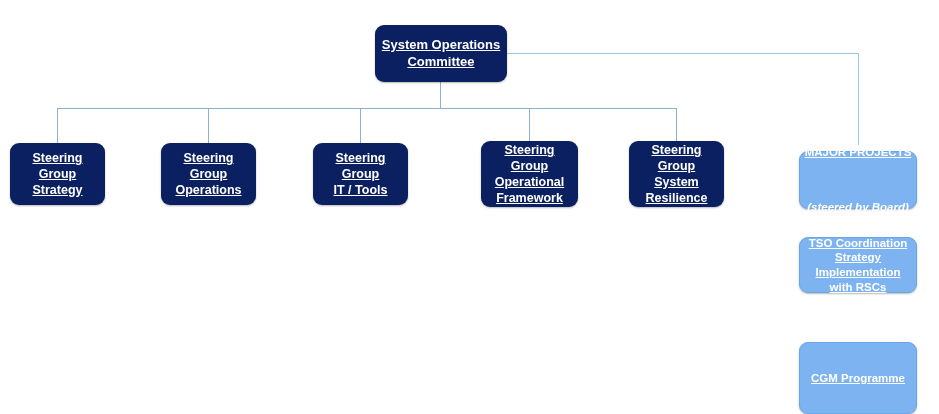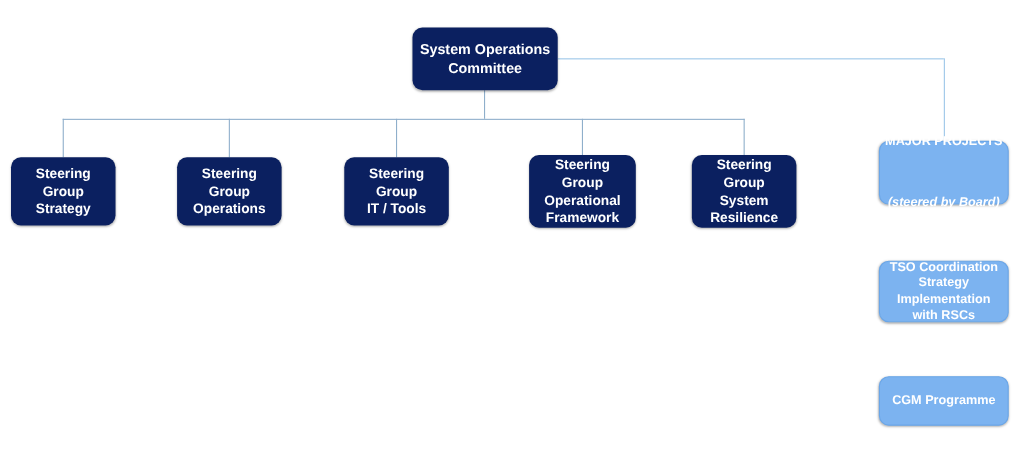--- a/index.html
+++ b/index.html
@@ -40,20 +40,21 @@
     text-align: center;
     border-radius: 9px;
     color: #ffffff;
     line-height: 1.28;
     padding: 2px 4px;
     box-shadow: 0 1px 2px rgba(0,0,0,0.28);
   }
   .node .node-text {
     display: block;
     white-space: pre-line;
+    text-decoration: underline;
   }
   .node.dark {
     background: #0B2060;
     font-size: 12.5px;
     font-weight: 600;
   }
   .node.root {
     background: #0B2060;
     font-size: 13px;
     font-weight: 600;
@@ -116,29 +117,29 @@
 Operational
 Framework</span>
   </div>
 
   <div class="node dark" style="left:629px; top:141px; width:95px; height:66px;">
     <span class="node-text">Steering Group
 System
 Resilience</span>
   </div>
 
-  <div class="node light" style="left:799px; top:128px; width:118px; height:58px; flex-direction:column;text-align:right;">
+  <div class="node light" style="left:799px; top:151px; width:118px; height:58px; flex-direction:column;text-align:right;">
     <span class="node-text">MAJOR PROJECTS</span>
     <span class="node-subtitle">(steered by Board)</span>
   </div>
 
   <div class="node light" style="left:799px; top:237px; width:118px; height:56px;">
     <span class="node-text">TSO Coordination
 Strategy
 Implementation
 with RSCs</span>
   </div>
 
-  <div class="node light" style="left:799px; top:342px; width:118px; height:45px;">
+  <div class="node light" style="left:799px; top:342px; width:118px; height:72px;">
     <span class="node-text">CGM Programme</span>
   </div>
 
 </div>
 
 </body></html>

